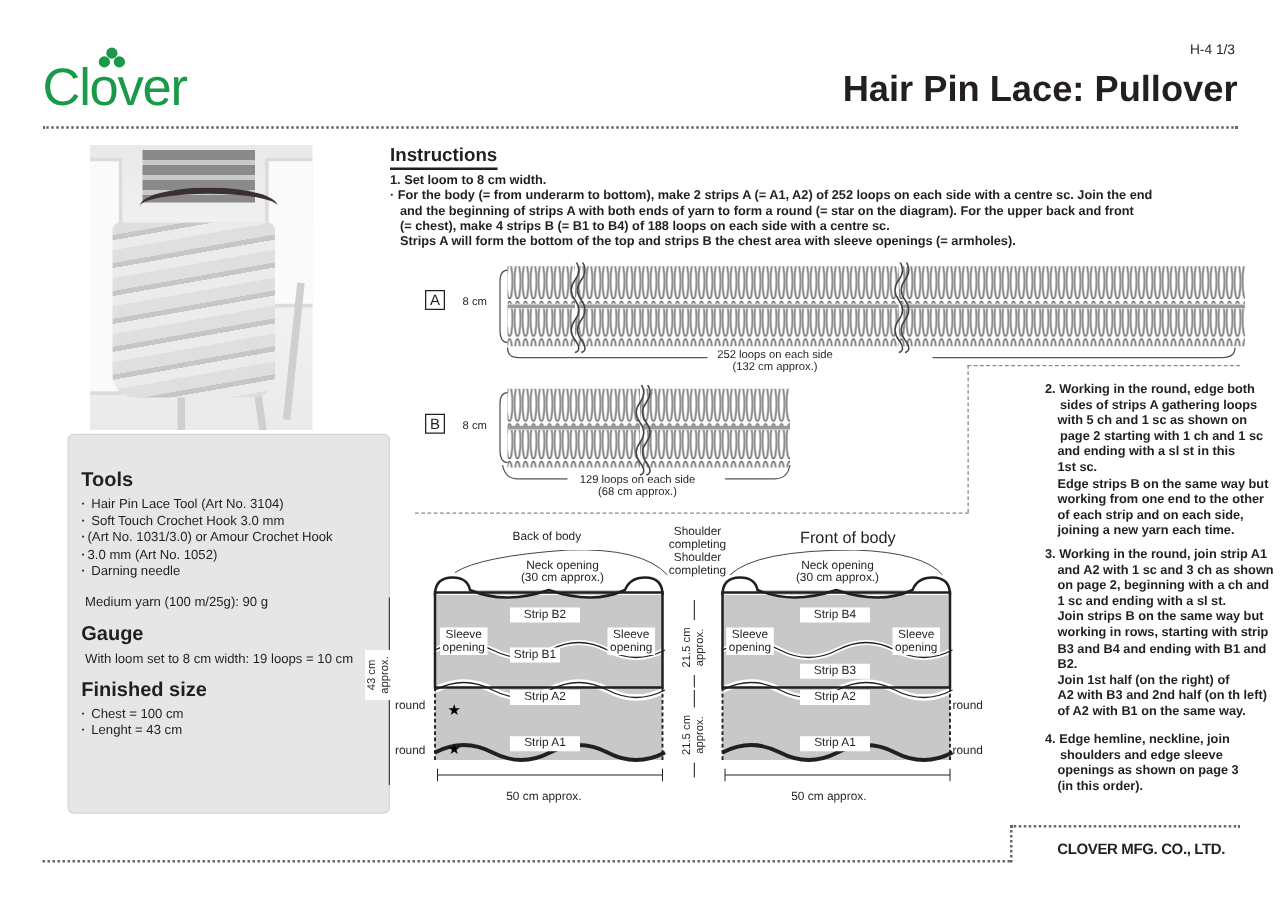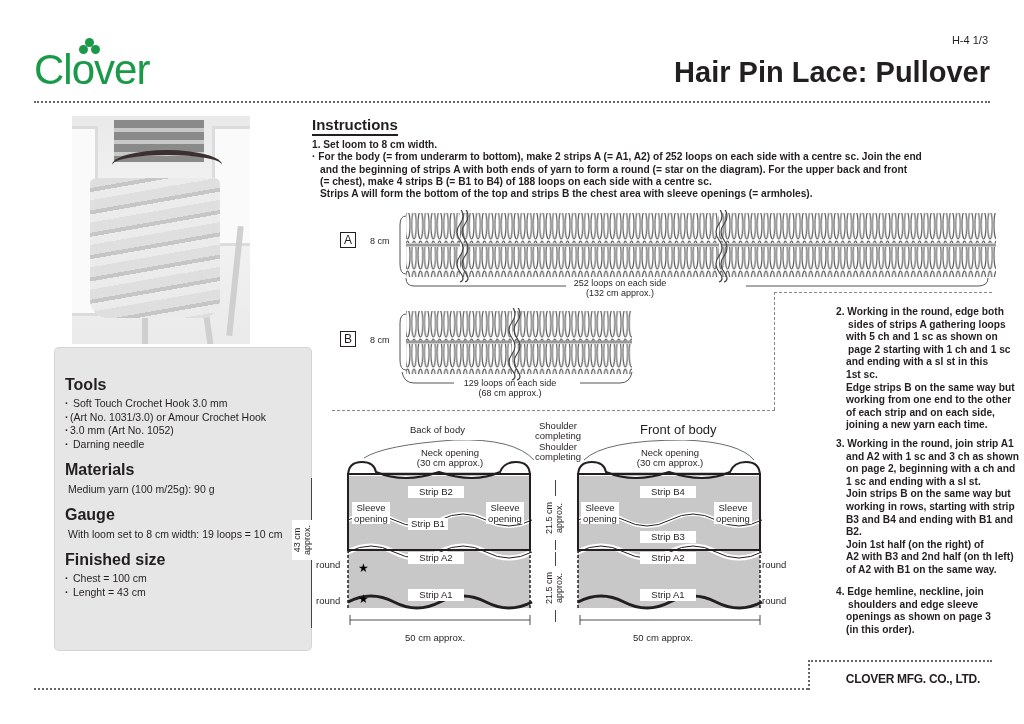--- a/index.html
+++ b/index.html
@@ -65,28 +65,28 @@
   <div class="leg" style="left:160px;top:110px;height:110px;transform:rotate(6deg);"></div>
   <div class="leg" style="left:70px;top:190px;height:40px;"></div>
   <div class="garment"></div>
   <div class="hanger"></div>
 </div>
 
 <div class="info-box">
   <div class="sec">
     <h3>Tools</h3>
     <ul>
+      <li>Hair Pin Lace Tool (Art No. 3104)</li>
       <li>Soft Touch Crochet Hook 3.0 mm</li>
       <li style="padding-left:5px;">(Art No. 1031/3.0)  or Amour Crochet Hook</li>
       <li style="padding-left:5px;">3.0 mm (Art No. 1052)</li>
       <li>Darning needle</li>
     </ul>
   </div>
   <div class="sec">
-    <h3>Materials</h3>
     <p>Medium yarn (100 m/25g): 90 g</p>
   </div>
   <div class="sec">
     <h3>Gauge</h3>
     <p>With loom set to 8 cm width: 19 loops = 10 cm</p>
   </div>
   <div class="sec">
     <h3>Finished size</h3>
     <ul>
       <li>Chest = 100 cm</li>

